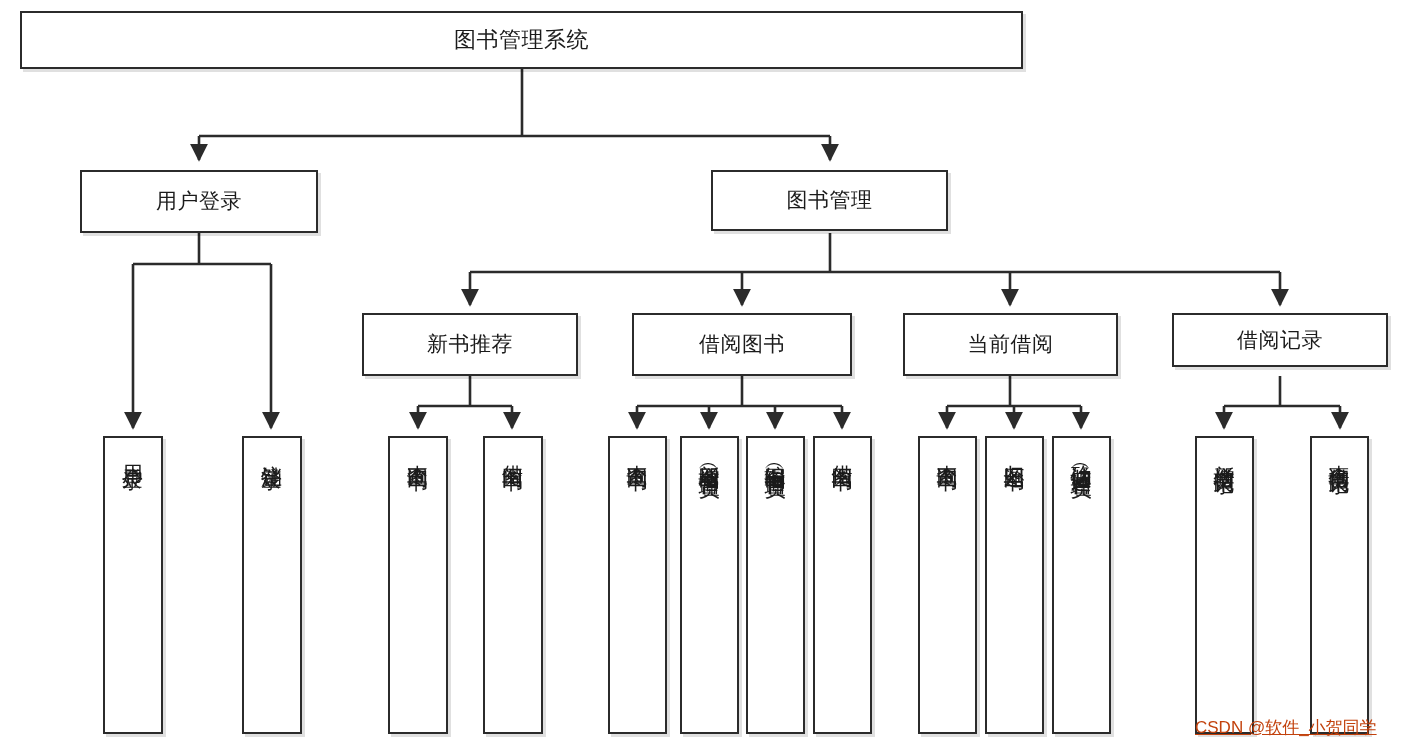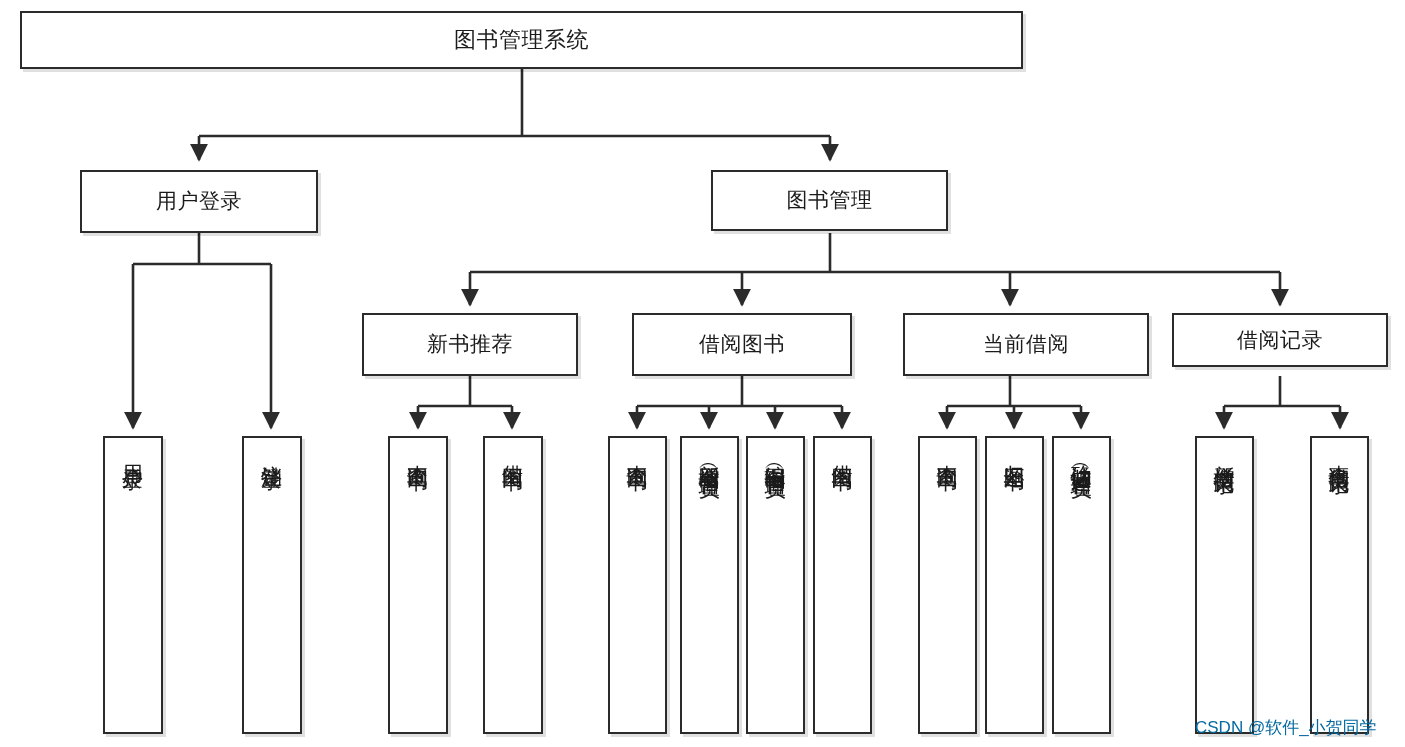--- a/index.html
+++ b/index.html
@@ -59,23 +59,24 @@
     align-items: flex-start;
     justify-content: center;
     padding-top: 10px;
   }
   .node.root .node-label { font-size: 22px; }
   .watermark {
     position: absolute;
     left: 1195px;
     top: 716px;
     font-size: 17px;
-    color: #0369a1;
+    color: #c2410c;
     white-space: nowrap;
     font-family: "Liberation Sans", "DejaVu Sans", sans-serif;
+    text-decoration: underline;
   }
 </style>
 </head>
 <body>
 
 <div id="diagram-root">
 
   <svg class="edges" viewBox="0 0 1405 747" xmlns="http://www.w3.org/2000/svg">
     <defs>
       <marker id="arrow" viewBox="0 0 10 10" refX="9" refY="5" markerWidth="7" markerHeight="7" orient="auto-start-reverse">
@@ -136,21 +137,21 @@
   <div class="node" style="left:711px; top:170px; width:237px; height:61px;">
     <span class="node-label">图书管理</span>
   </div>
 
   <div class="node" style="left:362px; top:313px; width:216px; height:63px;">
     <span class="node-label">新书推荐</span>
   </div>
   <div class="node" style="left:632px; top:313px; width:220px; height:63px;">
     <span class="node-label">借阅图书</span>
   </div>
-  <div class="node" style="left:903px; top:313px; width:246px; height:63px;">
+  <div class="node" style="left:903px; top:313px; width:215px; height:63px;">
     <span class="node-label">当前借阅</span>
   </div>
   <div class="node" style="left:1172px; top:313px; width:216px; height:54px;">
     <span class="node-label">借阅记录</span>
   </div>
 
   <div class="node vertical" style="left:103px; top:436px; width:60px; height:298px;">
     <span class="node-label">用户登录</span>
   </div>
   <div class="node vertical" style="left:242px; top:436px; width:60px; height:298px;">

